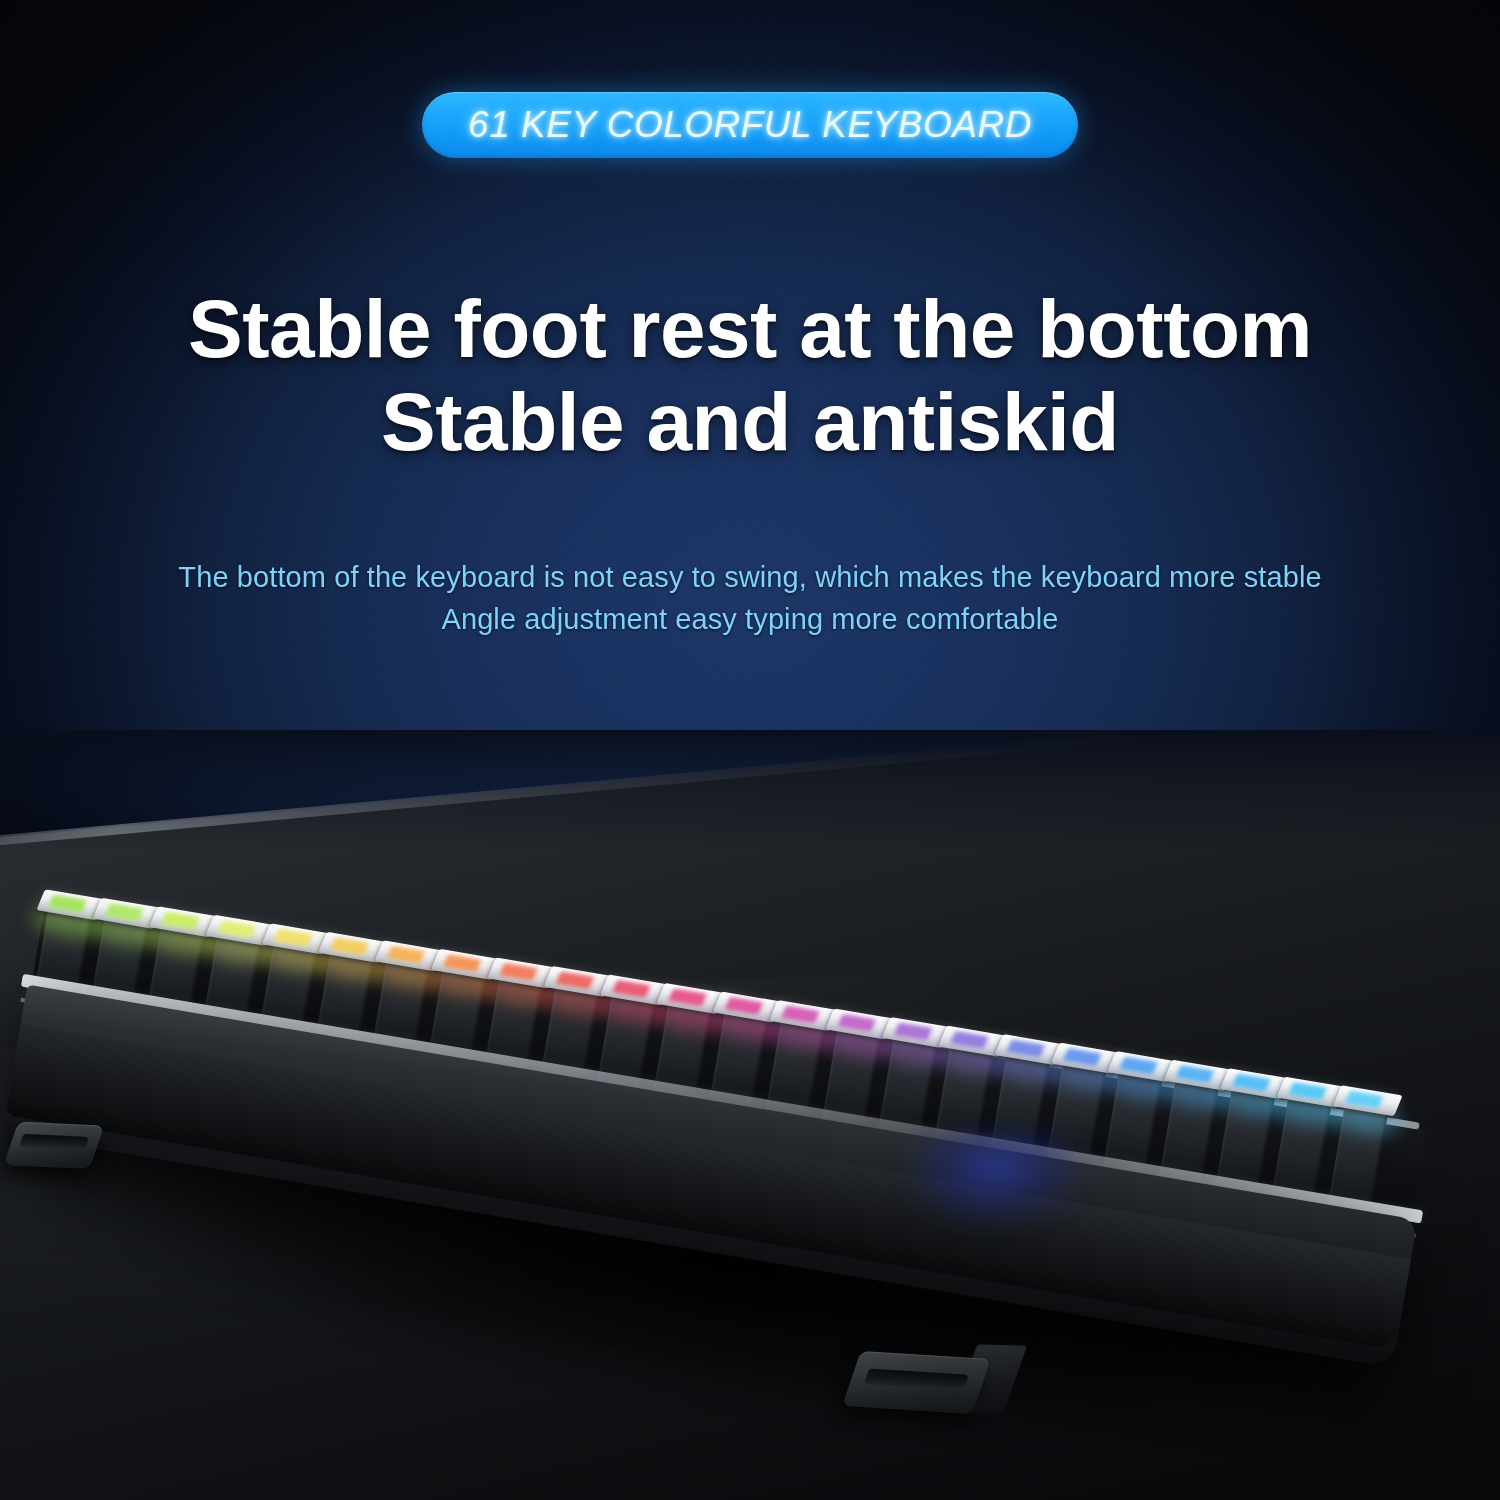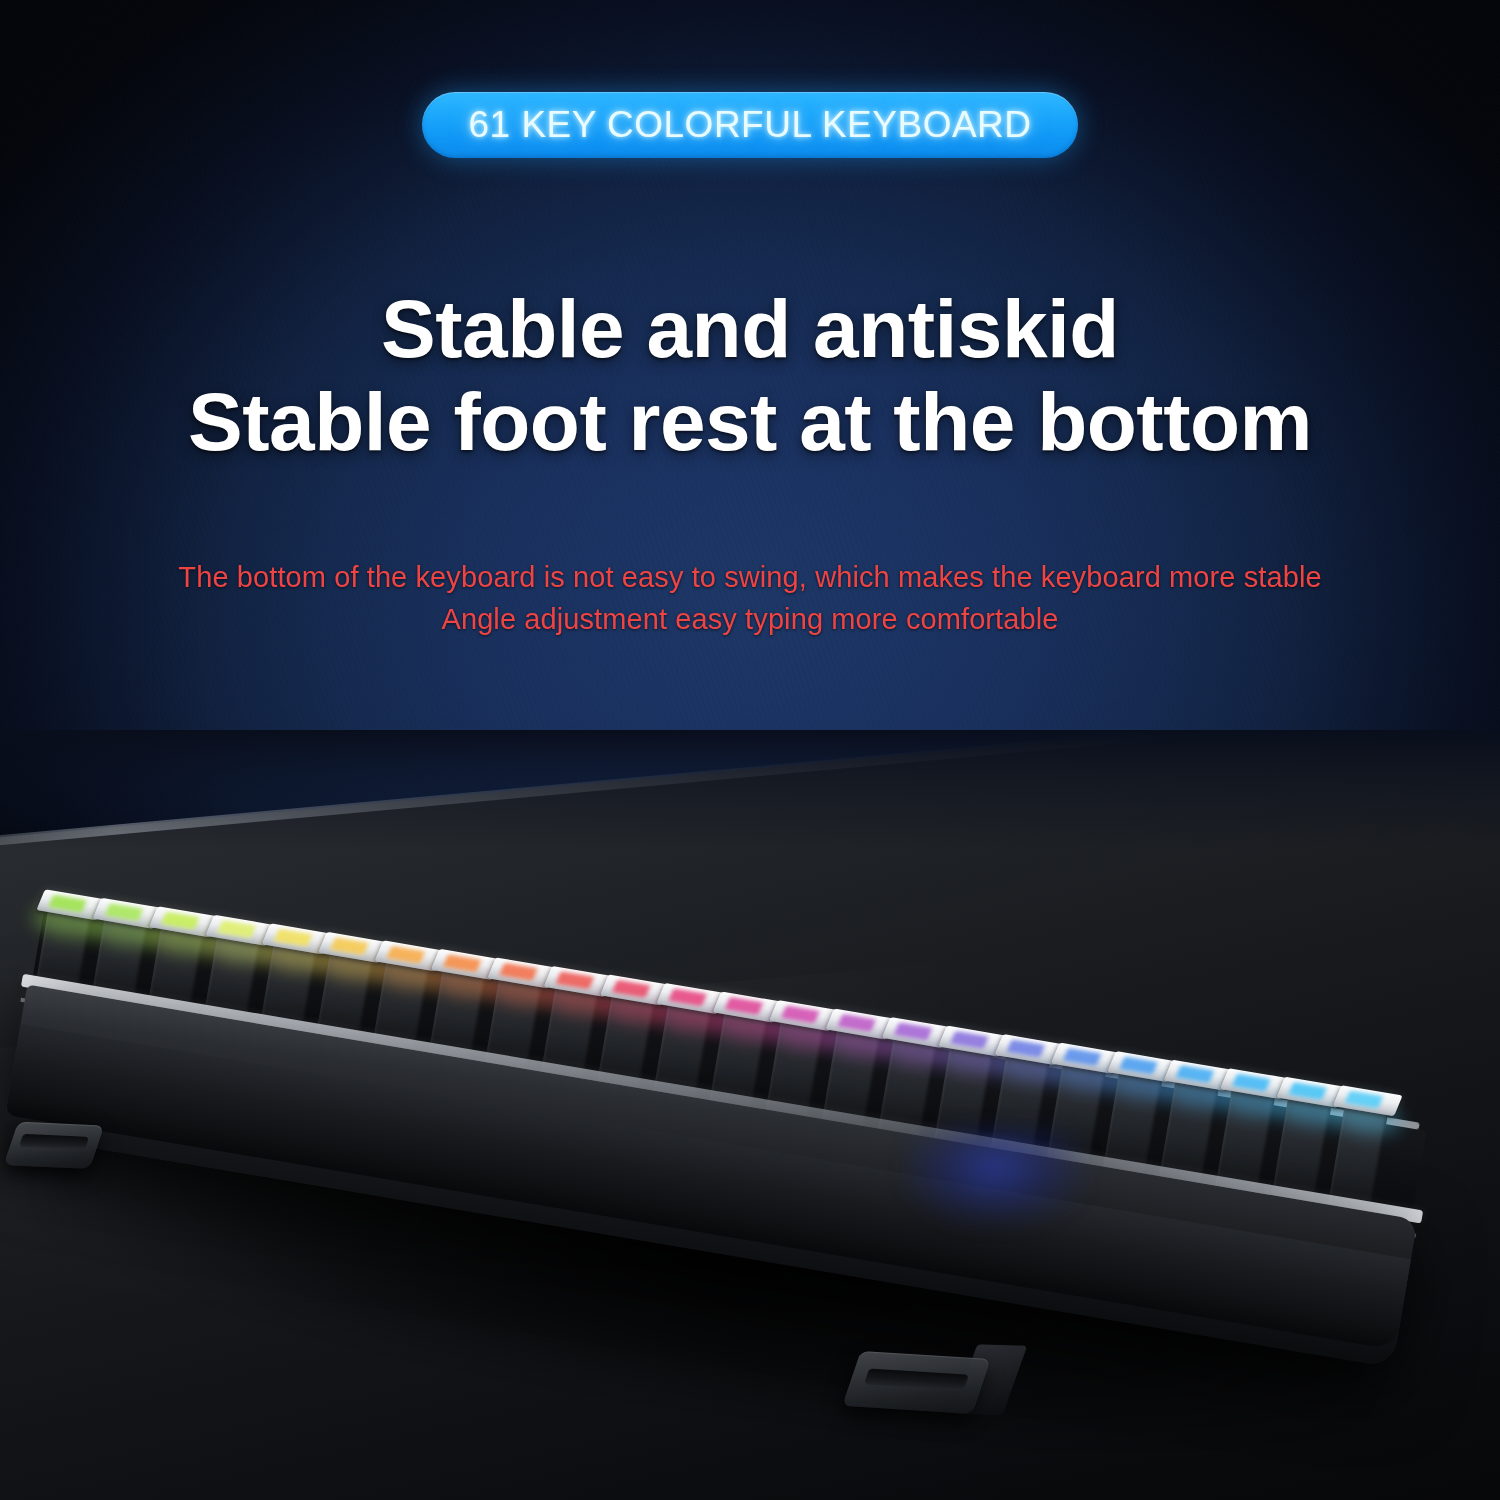--- a/index.html
+++ b/index.html
@@ -44,21 +44,21 @@
     opacity:.16;
     background-image:
       repeating-linear-gradient(27deg, rgba(255,255,255,.030) 0 1px, rgba(0,0,0,0) 1px 3px),
       repeating-linear-gradient(115deg, rgba(255,255,255,.022) 0 1px, rgba(0,0,0,0) 1px 4px),
       repeating-linear-gradient(72deg, rgba(0,0,0,.26) 0 1px, rgba(0,0,0,0) 1px 5px);
   }
 
   
   .badge-wrap{
     position:absolute; top:92px; left:0; width:100%;
-    display:flex; justify-content:center;
+    display:flex; justify-content:center;font-style:italic;
   }
   .badge{
     display:inline-flex; align-items:center; justify-content:center;
     height:66px; padding:0 46px;
     border-radius:34px;
     background:linear-gradient(180deg,#2fb8ff 0%,#1aa6fb 38%,#0f96f5 72%,#0d8bec 100%);
     box-shadow:
       0 0 26px rgba(32,160,250,.42),
       inset 0 1px 1px rgba(255,255,255,.28),
       inset 0 -2px 4px rgba(0,60,120,.25);
@@ -87,21 +87,21 @@
     text-shadow:
       0 2px 3px rgba(0,0,0,.55),
       0 4px 14px rgba(0,0,0,.45);
   }
   .headline .ln{ display:block; }
 
   
   .subtitle{
     position:absolute; top:556px; left:0; width:100%;
     text-align:center;
-    color:#ef4444;
+    color:#7dd3fc;
     font-size:29px;
     font-weight:400;
     line-height:1.45;
     letter-spacing:.1px;
     text-shadow:0 1px 3px rgba(0,0,0,.65);
   }
   .subtitle .ln{ display:block; }
 
   
   .photo{
@@ -300,22 +300,22 @@
   <div class="bg-vignette"></div>
   <div class="bg-noise"></div>
 
   <div class="badge-wrap">
     <div class="badge">
       <span class="badge-text">61 KEY COLORFUL KEYBOARD</span>
     </div>
   </div>
 
   <div class="headline">
+    <span class="ln">Stable foot rest at the bottom</span>
     <span class="ln">Stable and antiskid</span>
-    <span class="ln">Stable foot rest at the bottom</span>
   </div>
 
   <div class="subtitle">
     <span class="ln">The bottom of the keyboard is not easy to swing, which makes the keyboard more stable</span>
     <span class="ln">Angle adjustment easy typing more comfortable</span>
   </div>
 
   <div class="photo">
 
     <div class="desk"></div>

